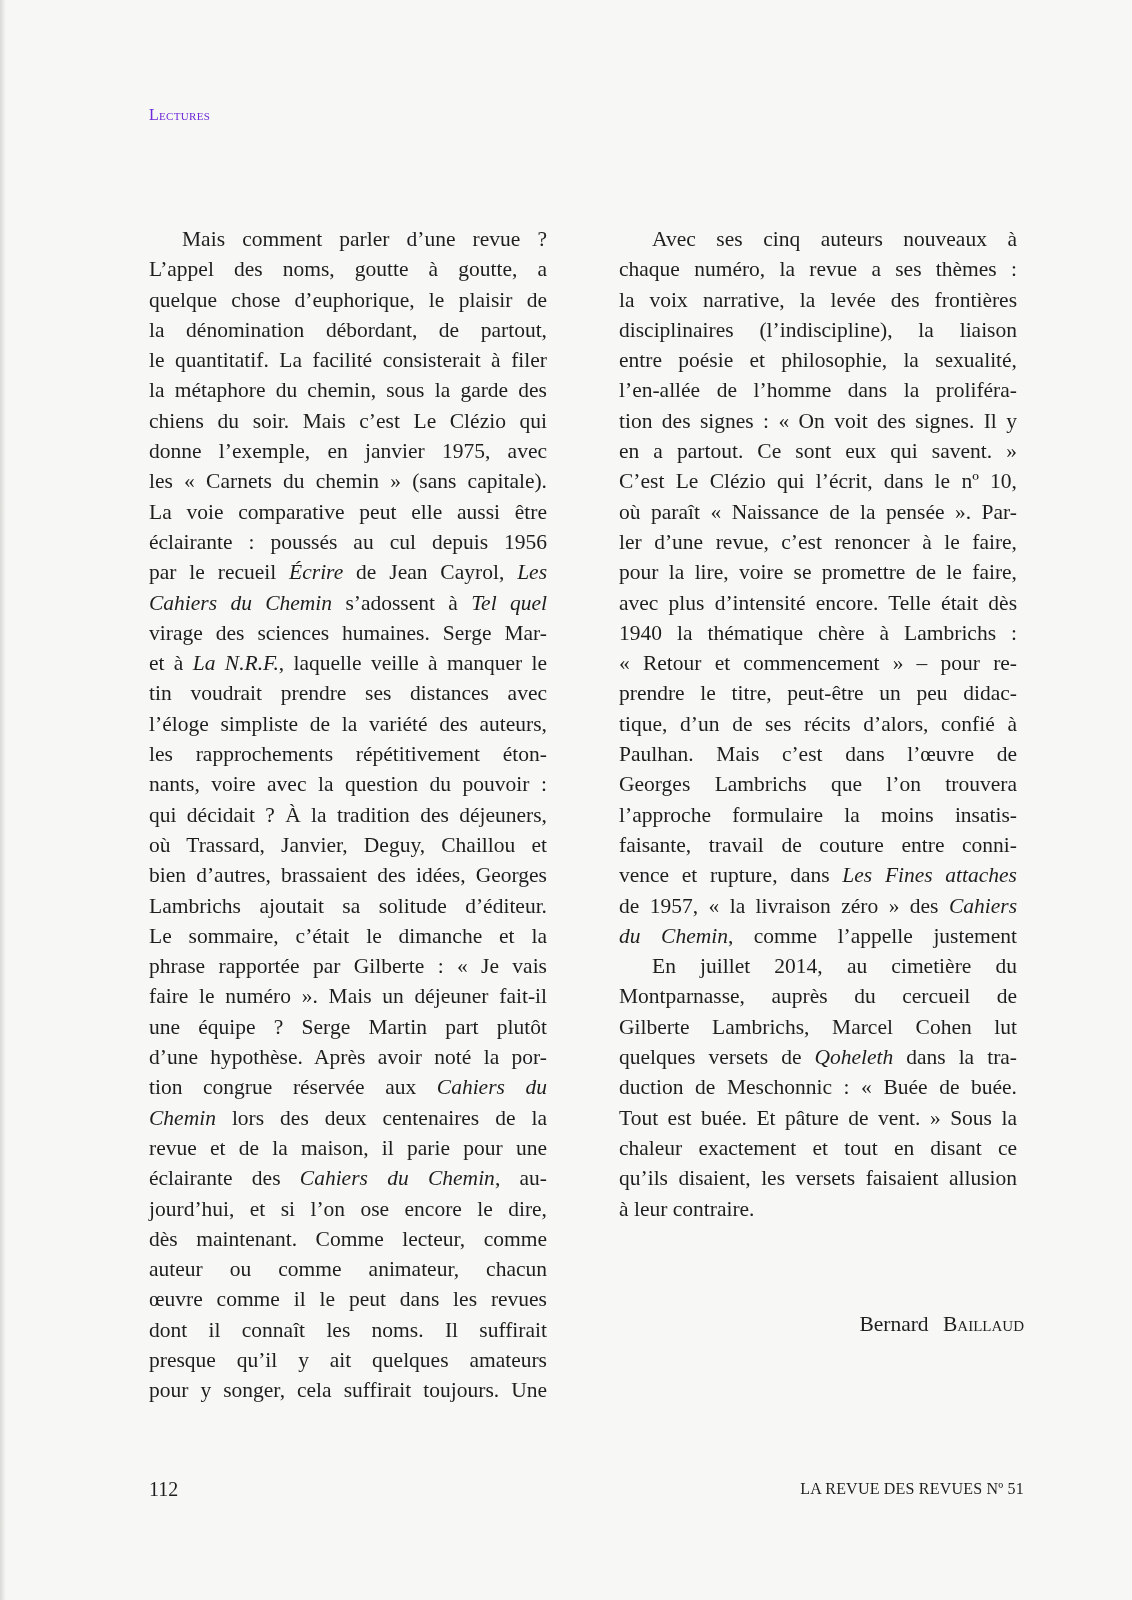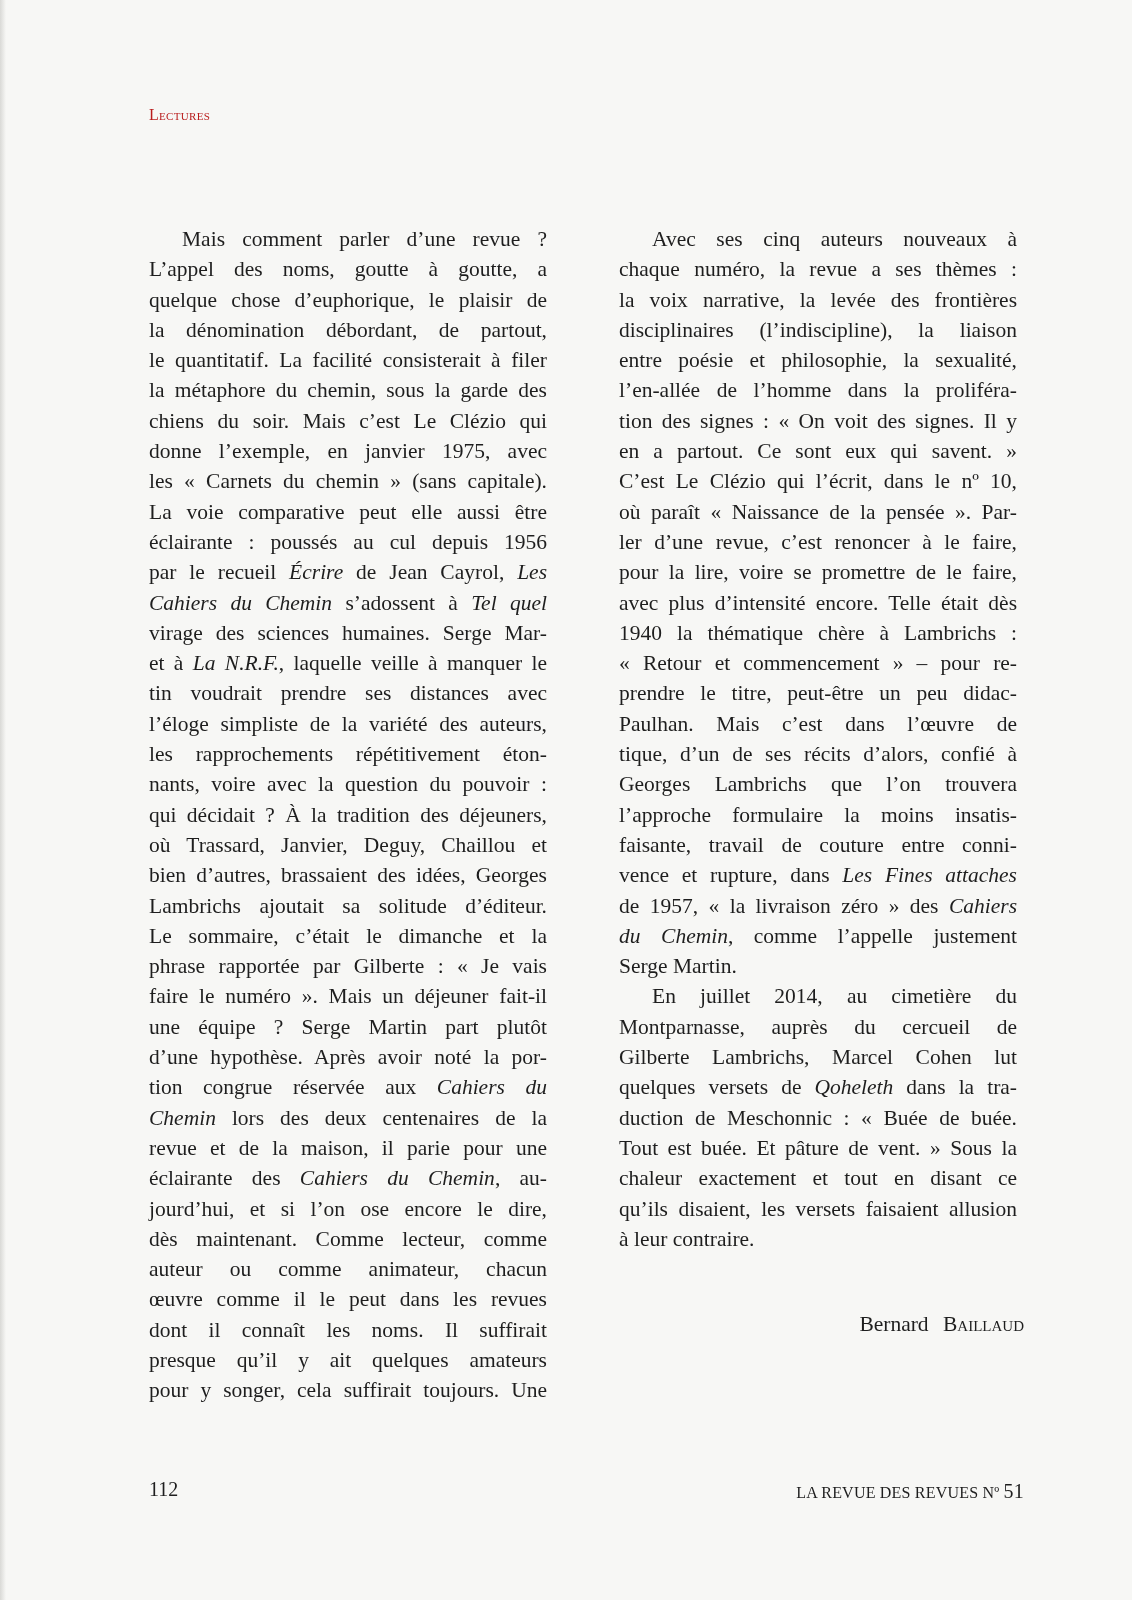--- a/index.html
+++ b/index.html
@@ -12,21 +12,21 @@
     color: #1e1e1e;
   }
   .page-edge {
     position: absolute; left: 0; top: 0; bottom: 0; width: 6px;
     background: linear-gradient(to right, #d9d9d6, #f7f7f5);
   }
   .running-head {
     position: absolute; left: 149px; top: 106px;
     font-size: 16px; letter-spacing: 0.3px;
     font-variant: small-caps;
-    color: #b91c1c;
+    color: #6d28d9;
   }
   .column {
     position: absolute; top: 192px; width: 398px;
     font-size: 21.5px;
     line-height: 30.3px;
     margin-top: 32px;
   }
   .col-left { left: 149px; }
   .col-right { left: 619px; }
   .line {
@@ -44,21 +44,21 @@
   .signature .sc { font-variant: small-caps; margin-left: 9px; }
   .folio {
     position: absolute; left: 149px; top: 1478px;
     font-size: 20px;
     text-align: right;
   }
   .journal {
     position: absolute; right: 108px; top: 1480px;
     font-size: 16px; letter-spacing: 0.2px;
   }
-  .journal .num { font-size: 20px; }
+  .journal .num { font-size: 16px; }
 </style>
 </head>
 <body>
 
 <div class="page-edge"></div>
 
 <div class="running-head">Lectures</div>
 
 <div class="column col-left" id="col-left">
     <span class="line indent"><span>Mais comment parler d’une revue ?</span></span>
@@ -111,29 +111,28 @@
     <span class="line"><span>tion des signes : « On voit des signes. Il y</span></span>
     <span class="line"><span>en a partout. Ce sont eux qui savent. »</span></span>
     <span class="line"><span>C’est Le Clézio qui l’écrit, dans le nº 10,</span></span>
     <span class="line"><span>où paraît « Naissance de la pensée ». Par-</span></span>
     <span class="line"><span>ler d’une revue, c’est renoncer à le faire,</span></span>
     <span class="line"><span>pour la lire, voire se promettre de le faire,</span></span>
     <span class="line"><span>avec plus d’intensité encore. Telle était dès</span></span>
     <span class="line"><span>1940 la thématique chère à Lambrichs :</span></span>
     <span class="line"><span>« Retour et commencement » – pour re-</span></span>
     <span class="line"><span>prendre le titre, peut-être un peu didac-</span></span>
+    <span class="line"><span>tique, d’un de ses récits d’alors, confié à</span></span>
     <span class="line"><span>Paulhan. Mais c’est dans l’œuvre de</span></span>
-    <span class="line"><span>tique, d’un de ses récits d’alors, confié à</span></span>
     <span class="line"><span>Georges Lambrichs que l’on trouvera</span></span>
     <span class="line"><span>l’approche formulaire la moins insatis-</span></span>
     <span class="line"><span>faisante, travail de couture entre conni-</span></span>
     <span class="line"><span>vence et rupture, dans </span><i>Les Fines attaches</i></span>
     <span class="line"><span>de 1957, « la livraison zéro » des </span><i>Cahiers</i></span>
     <span class="line"><i>du Chemin</i><span>, comme l’appelle justement</span></span>
-    <span class="line last"><span>Serge Martin.</span></span>
     <span class="line indent"><span>En juillet 2014, au cimetière du</span></span>
     <span class="line"><span>Montparnasse, auprès du cercueil de</span></span>
     <span class="line"><span>Gilberte Lambrichs, Marcel Cohen lut</span></span>
     <span class="line"><span>quelques versets de </span><i>Qoheleth</i><span> dans la tra-</span></span>
     <span class="line"><span>duction de Meschonnic : « Buée de buée.</span></span>
     <span class="line"><span>Tout est buée. Et pâture de vent. » Sous la</span></span>
     <span class="line"><span>chaleur exactement et tout en disant ce</span></span>
     <span class="line"><span>qu’ils disaient, les versets faisaient allusion</span></span>
     <span class="line last"><span>à leur contraire.</span></span>
   </div>

